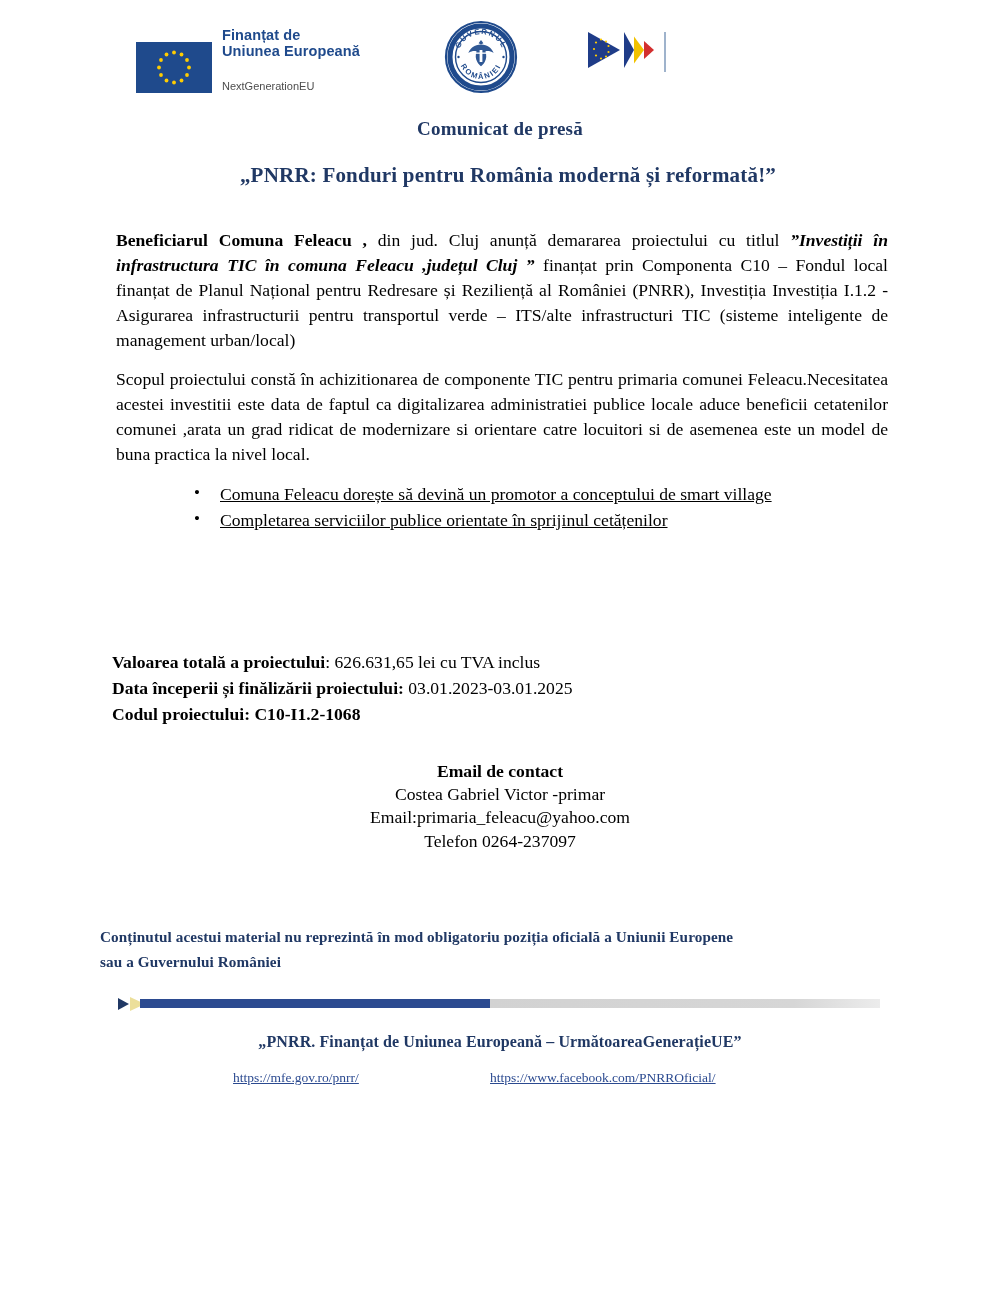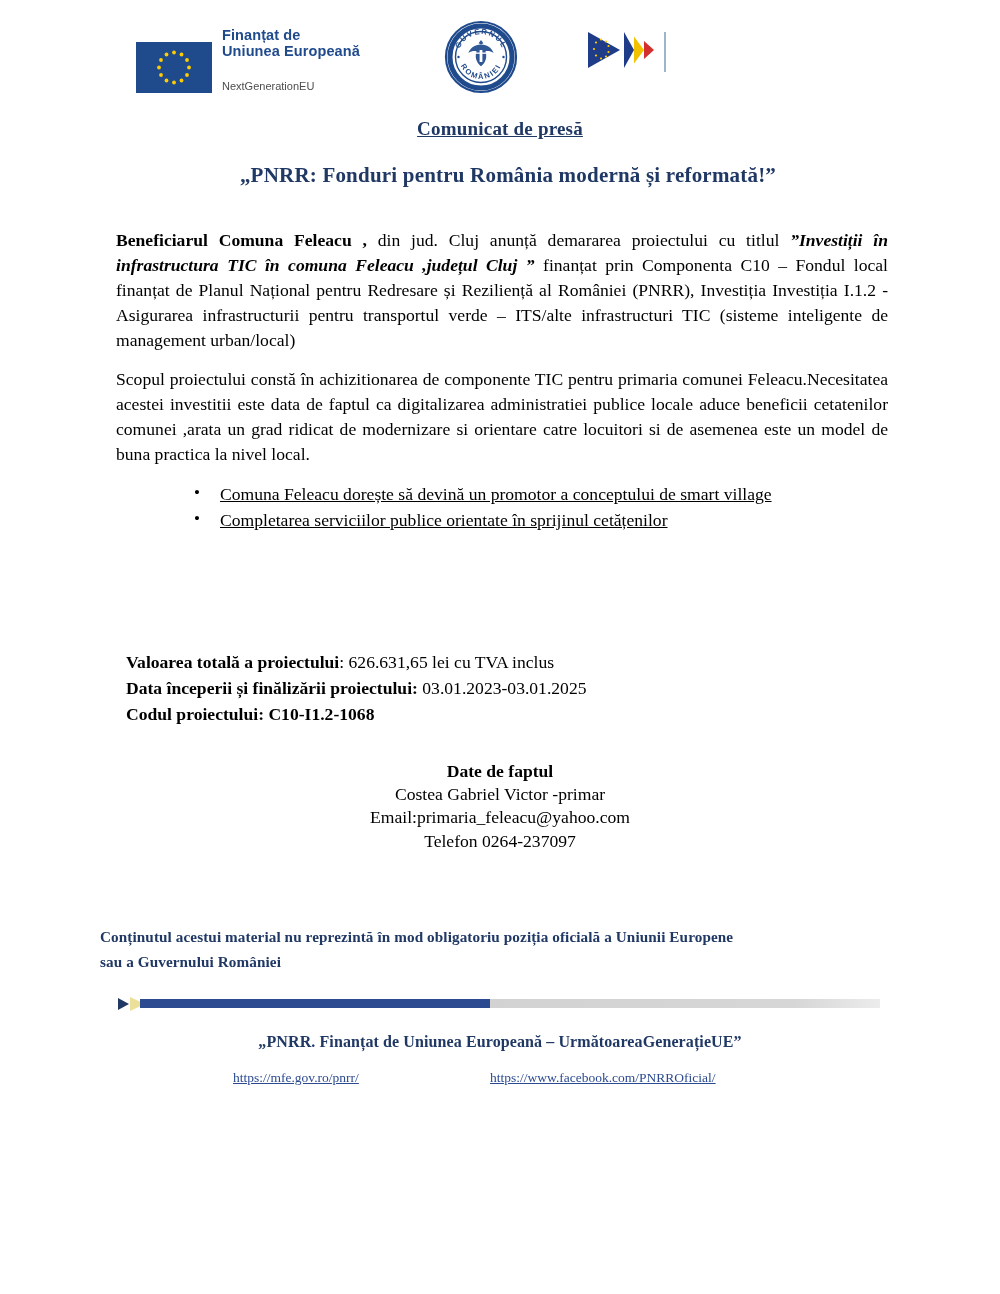--- a/index.html
+++ b/index.html
@@ -101,21 +101,21 @@
 
   
   .doc-title {
     position: absolute;
     left: 0; width: 1000px;
     text-align: center;
     color: #203864;
     font-weight: 700;
     letter-spacing: .2px;
   }
-  #title-main { top: 118px; font-size: 19px; text-decoration: underline; }
+  #title-main { top: 118px; font-size: 19px; }
   #title-sub  { top: 163px; font-size: 21px; margin-left: 8px; }
 
   
   .body-wrap {
     position: absolute;
     left: 116px;
     top: 228px;
     width: 772px;
   }
   p.para {
@@ -151,21 +151,21 @@
     content: "\2022";
     position: absolute;
     left: 0;
     top: -1px;
     font-size: 17px;
   }
 
   
   .facts {
     position: absolute;
-    left: 126px;
+    left: 112px;
     top: 650px;
     font-size: 17.6px;
     line-height: 1.47;
   }
   .facts div { white-space: nowrap; }
 
   
   .contact {
     position: absolute;
     left: 0; width: 1000px;
@@ -363,21 +363,21 @@
   </div>
   <div>
     <span class="b">Data începerii și finălizării proiectului:</span><span> 03.01.2023-03.01.2025</span>
   </div>
   <div>
     <span class="b">Codul proiectului: C10-I1.2-1068</span>
   </div>
 </div>
 
 <div class="contact">
-  <div class="c-title">Date de faptul</div>
+  <div class="c-title">Email de contact</div>
   <div>Costea Gabriel Victor -primar</div>
   <div>Email:primaria_feleacu@yahoo.com</div>
   <div>Telefon 0264-237097</div>
 </div>
 
 <div class="disclaimer">
   <div>Conținutul acestui material nu reprezintă în mod obligatoriu poziția oficială a Uniunii Europene</div>
   <div>sau a Guvernului României</div>
 </div>
 

